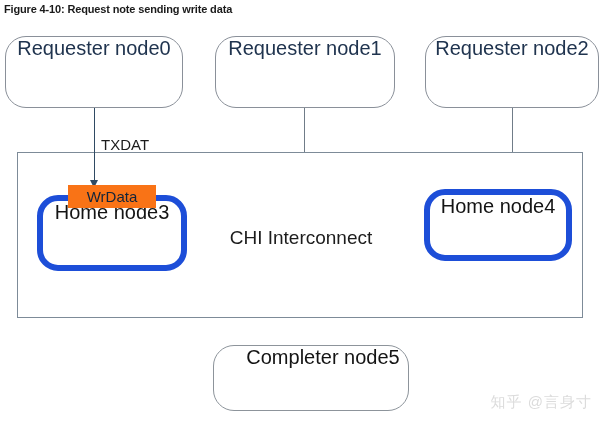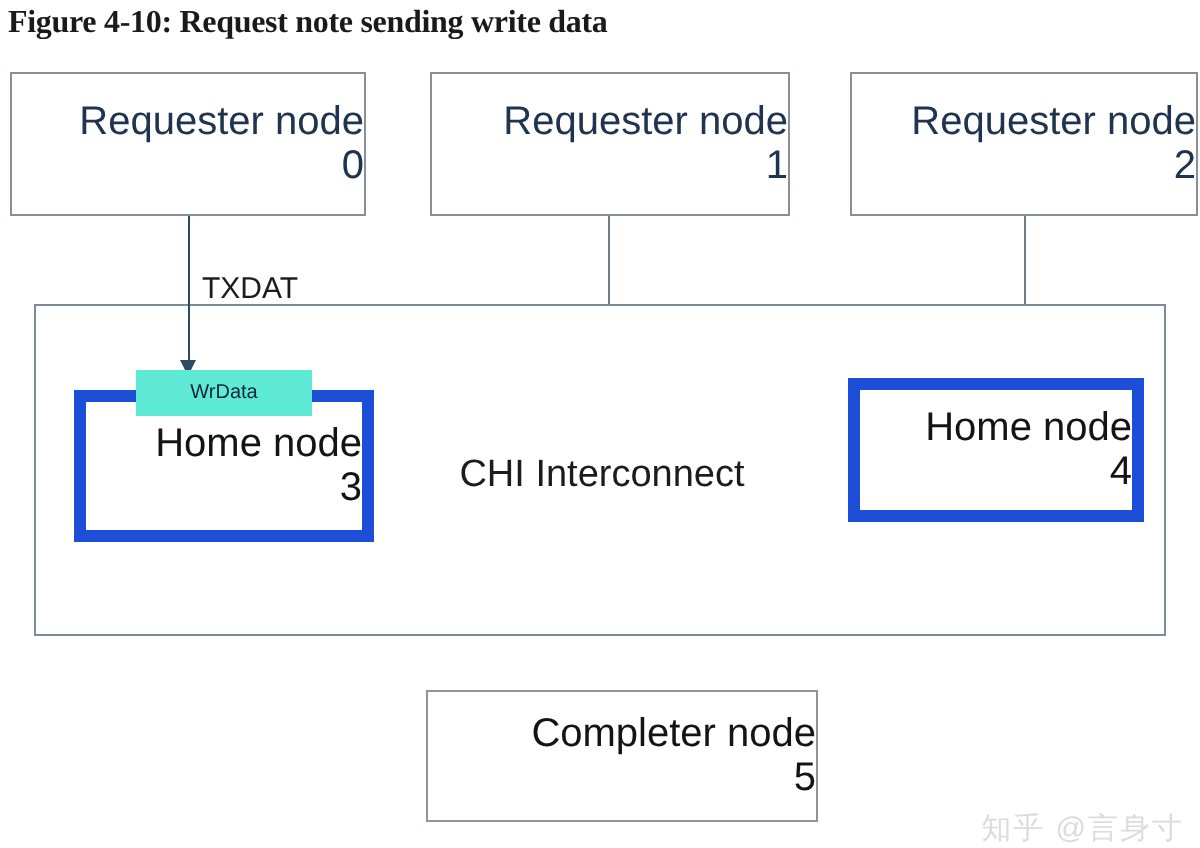--- a/index.html
+++ b/index.html
@@ -16,39 +16,39 @@
     height: 424px;
     background: #ffffff;
     overflow: hidden;
   }
 
   
   .fig-title {
     position: absolute;
     left: 4px;
     top: 3px;
-    font-size: 16px;
+    font-size: 11px;
     font-weight: bold;
     color: #1a1a1a;
     letter-spacing: -0.15px;
     white-space: nowrap;
-    font-family: Liberation Serif, serif;
   }
 
   
   .node-box {
     position: absolute;
     box-sizing: border-box;
     background: #ffffff;
     display: flex;
-    flex-direction: column;
-    align-items: flex-end;
+    flex-direction: row;
+    align-items: flex-start;
     justify-content: center;
     line-height: 1.12;
     z-index: 4;
+    border-radius: 21px;
   }
   .node-box .l1, .node-box .l2 {
     display: block;
     text-align: center;
     white-space: nowrap;
   }
 
   
   .requester {
     border: 1px solid #8a9099;
@@ -144,35 +144,35 @@
     z-index: 5;
   }
 
   
   .wrdata-badge {
     position: absolute;
     left: 68px;
     top: 185px;
     width: 88px;
     height: 23px;
-    background: #5eead4;
+    background: #f97316;
     color: #12243a;
-    font-size: 10px;
+    font-size: 15px;
     display: flex;
     align-items: center;
     justify-content: center;
     white-space: nowrap;
     z-index: 6;
   }
 
   
   .watermark {
     position: absolute;
     right: 8px;
-    bottom: 0;
+    bottom: 12px;
     font-size: 15px;
     color: #dcdcdc;
     letter-spacing: 1px;
     white-space: nowrap;
     z-index: 7;
     user-select: none;
   }
 </style>
 </head>
 <body>

